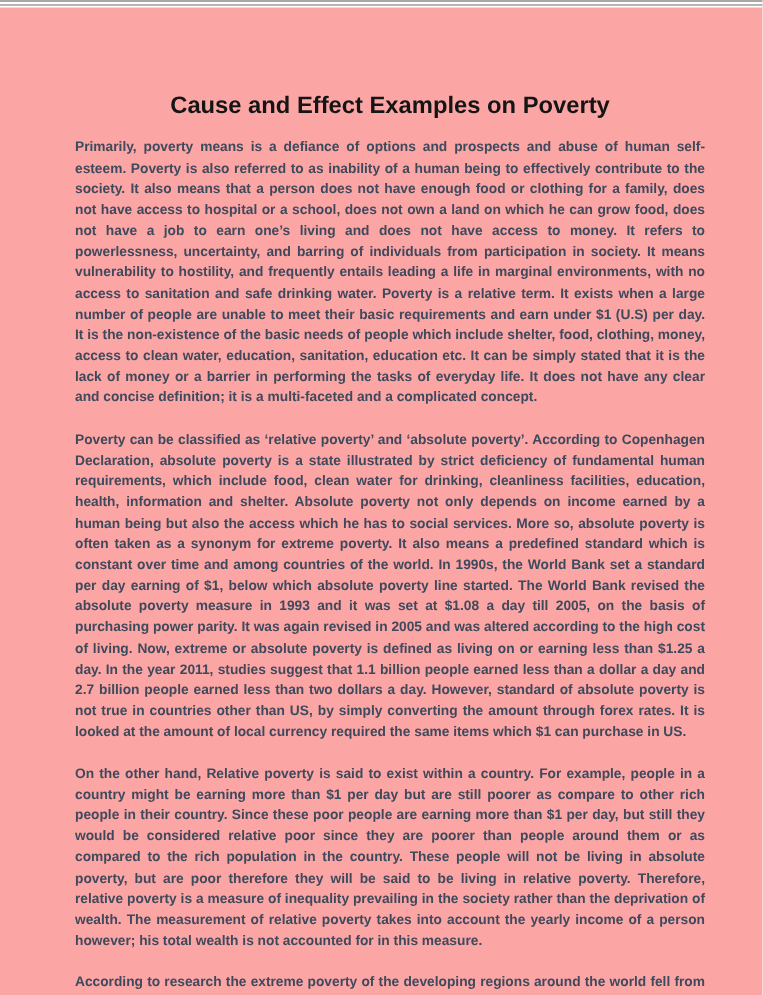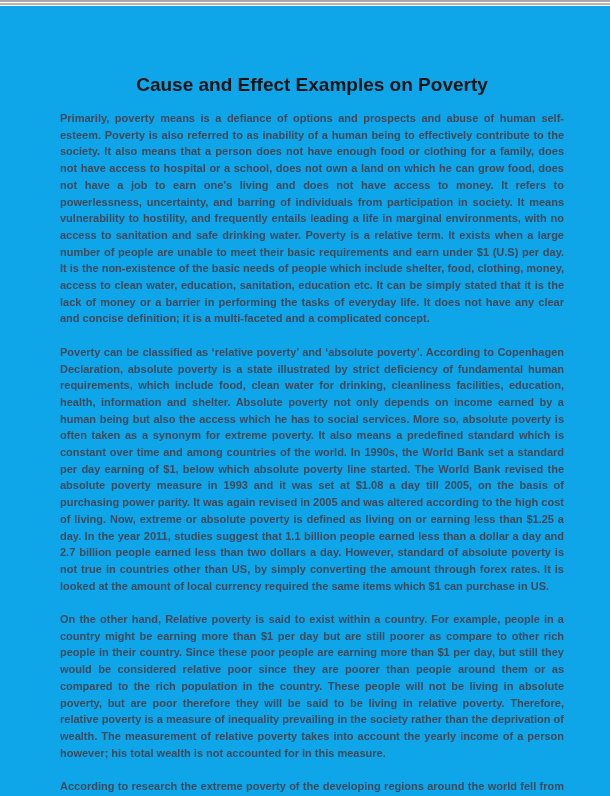--- a/index.html
+++ b/index.html
@@ -10,21 +10,21 @@
   body {
     width: 610px;
     height: 796px;
     overflow: hidden;
     font-family: "Liberation Sans", "DejaVu Sans", sans-serif;
   }
   .page {
     position: relative;
     width: 610px;
     height: 796px;
-    background: #0ea5e9;
+    background: #fca5a5;
   }
   .page-top-edge {
     width: 610px;
     height: 6px;
     background: linear-gradient(
       #a8a8a8 0px, #a8a8a8 2px,
       #ffffff 2px, #ffffff 3px,
       #b5b5b5 3px, #b5b5b5 5px,
       #ffffff 5px, #ffffff 6px
     );

